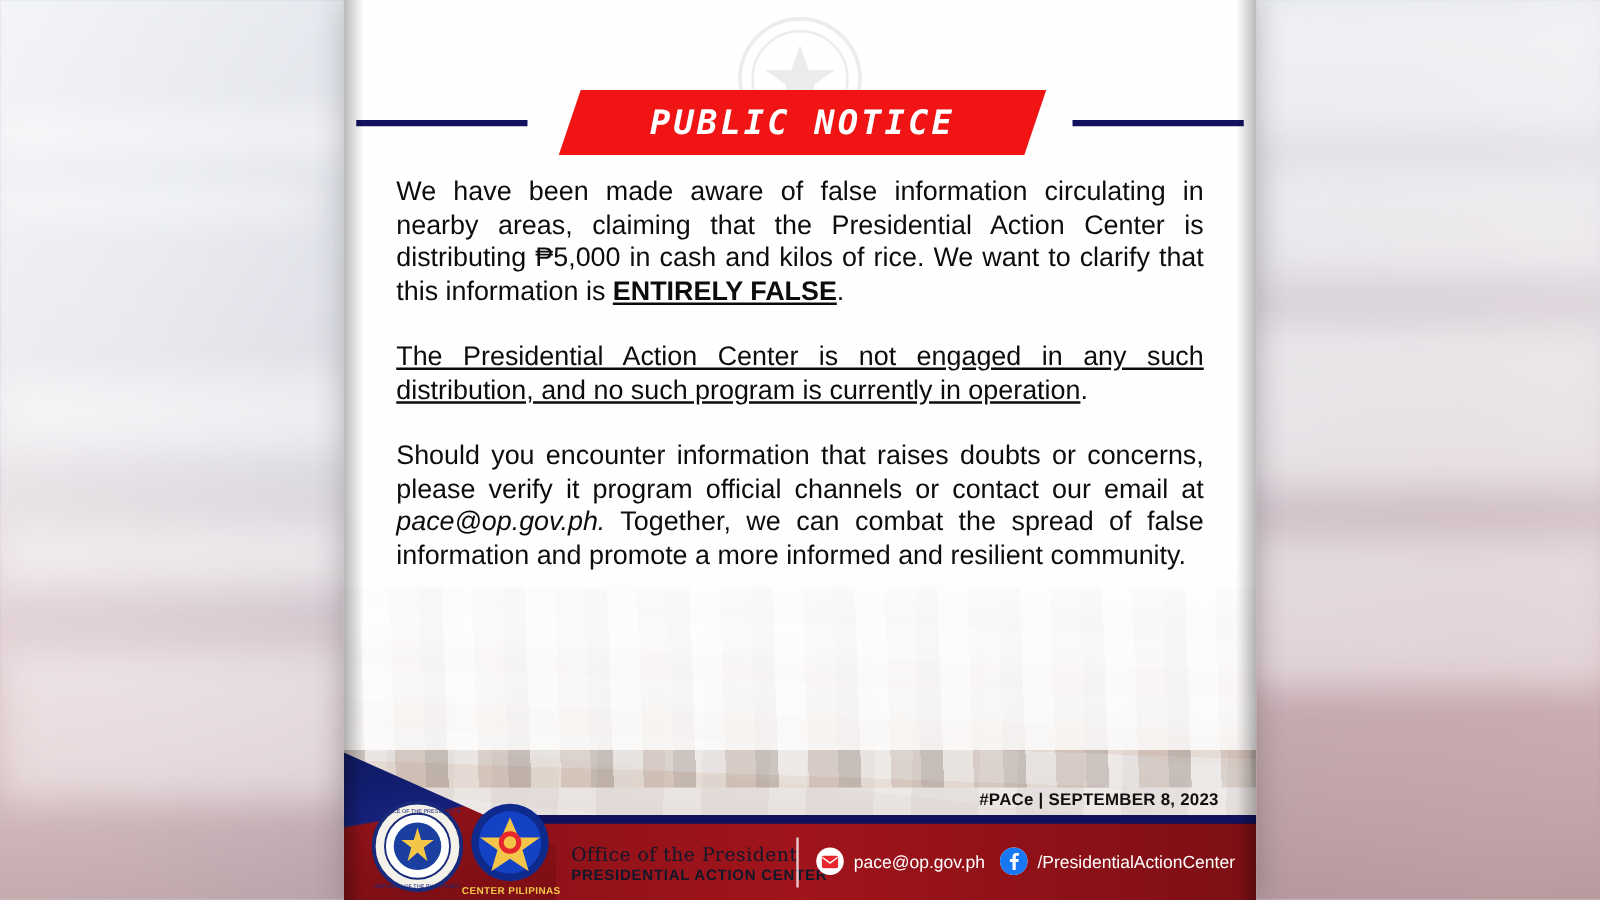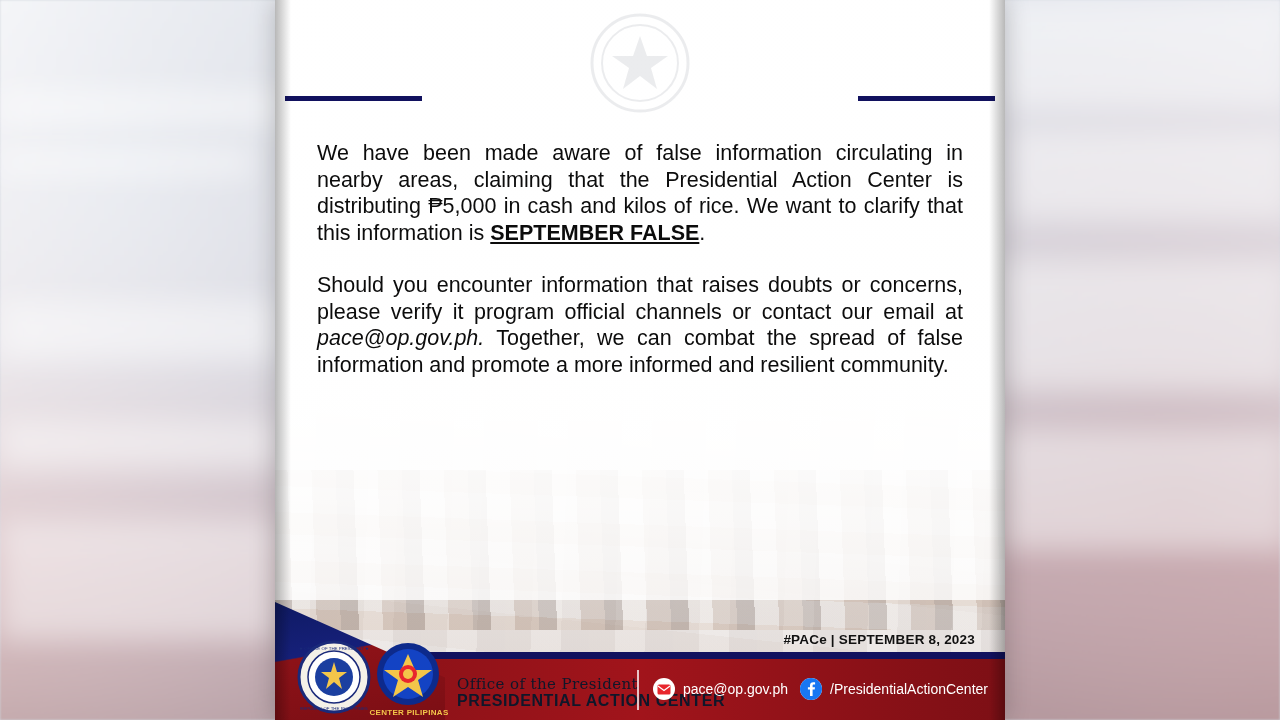--- a/index.html
+++ b/index.html
@@ -223,21 +223,21 @@
   }
   .office-title {
     font-family: "DejaVu Serif", serif;
     font-size: 15px;
     letter-spacing: 0.4px;
     line-height: 17px;
   }
   .office-sub {
     font-family: "Liberation Sans", sans-serif;
     font-weight: bold;
-    font-size: 16px;
+    font-size: 12px;
     letter-spacing: 0.6px;
     line-height: 15px;
   }
   .vdiv {
     position: absolute;
     left: 362px;
     bottom: 10px;
     width: 2px;
     height: 40px;
     background: rgba(255,255,255,0.75);
@@ -302,25 +302,29 @@
 
     <svg class="watermark" viewBox="0 0 120 110">
       <circle cx="60" cy="55" r="48" fill="none" stroke="#8a8f9a" stroke-width="3"></circle>
       <circle cx="60" cy="55" r="38" fill="none" stroke="#8a8f9a" stroke-width="2"></circle>
       <polygon points="60,28 67,48 88,48 71,60 77,81 60,68 43,81 49,60 32,48 53,48" fill="#8a8f9a"></polygon>
     </svg>
 
     <div class="header">
       <div class="rule rule-left"></div>
       <div class="rule rule-right"></div>
+      <div class="notice-banner">
+        <span>PUBLIC NOTICE</span>
+      </div>
     </div>
 
     <div class="body-copy">
-      <p class="p-gap"><span>We have been made aware of false information circulating in nearby areas, claiming that the Presidential Action Center is distributing ₱5,000 in cash and kilos of rice. We want to clarify that this information is </span><span class="bold-u">SEPTEMBER FALSE</span><span>.</span></p>
-
+      <p class="p-gap"><span>We have been made aware of false information circulating in nearby areas, claiming that the Presidential Action Center is distributing ₱5,000 in cash and kilos of rice. We want to clarify that this information is </span><span class="bold-u">ENTIRELY FALSE</span><span>.</span></p>
+
+      <p class="p-gap"><span class="u">The Presidential Action Center is not engaged in any such distribution, and no such program is currently in operation</span><span>.</span></p>
 
       <p class="p-gap"><span>Should you encounter information that raises doubts or concerns, please verify it program official channels or contact our email at </span><span class="ital">pace@op.gov.ph.</span><span>  Together, we can combat the spread of false information and promote a more informed and resilient community.</span></p>
 
     </div>
 
     <div class="hashline">#PACe | SEPTEMBER 8, 2023</div>
 
     <div class="bottombar"></div>
     <div class="bottom-left-wedge"></div>
 

